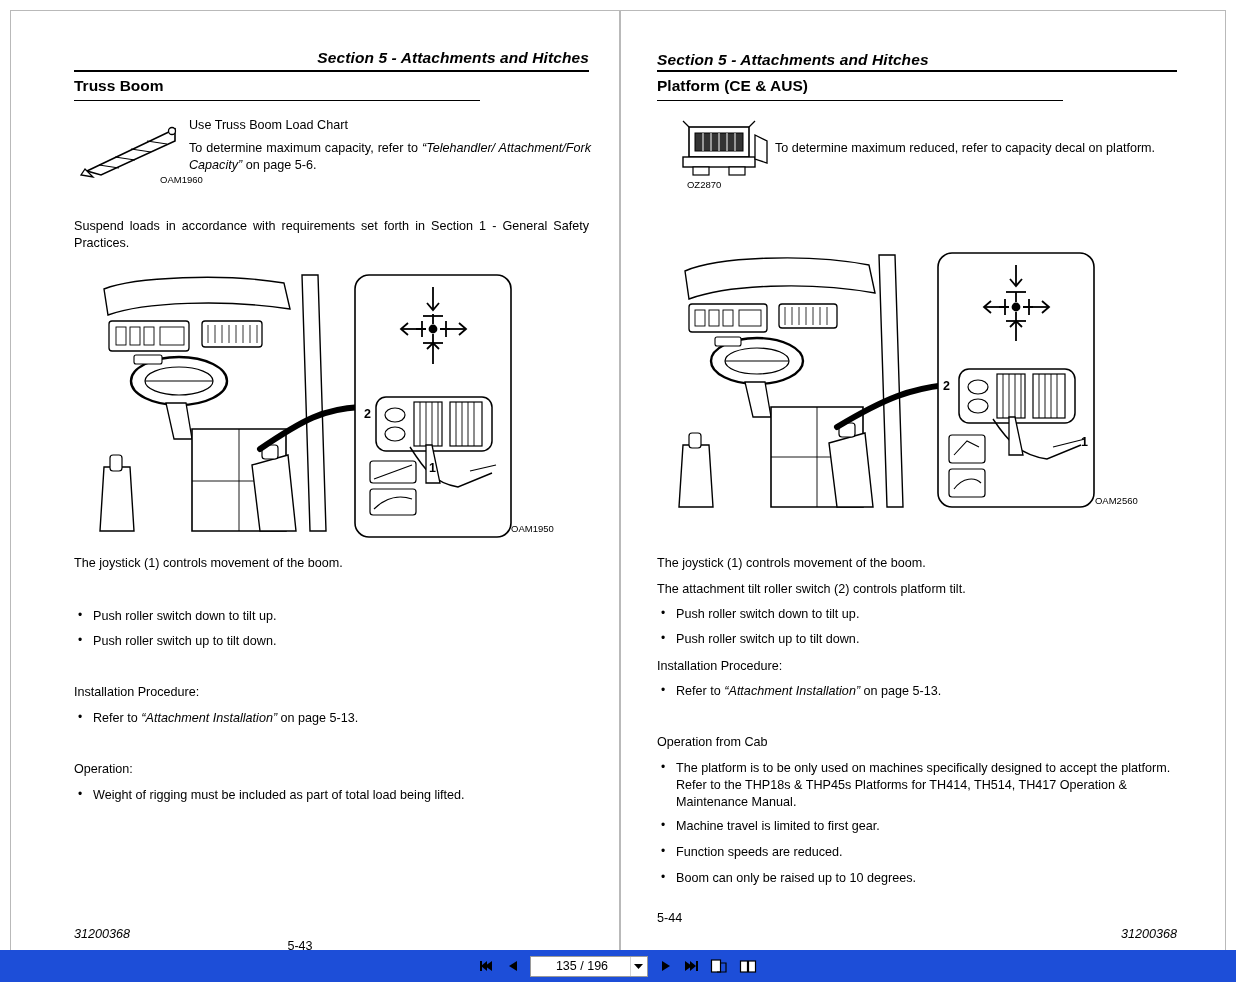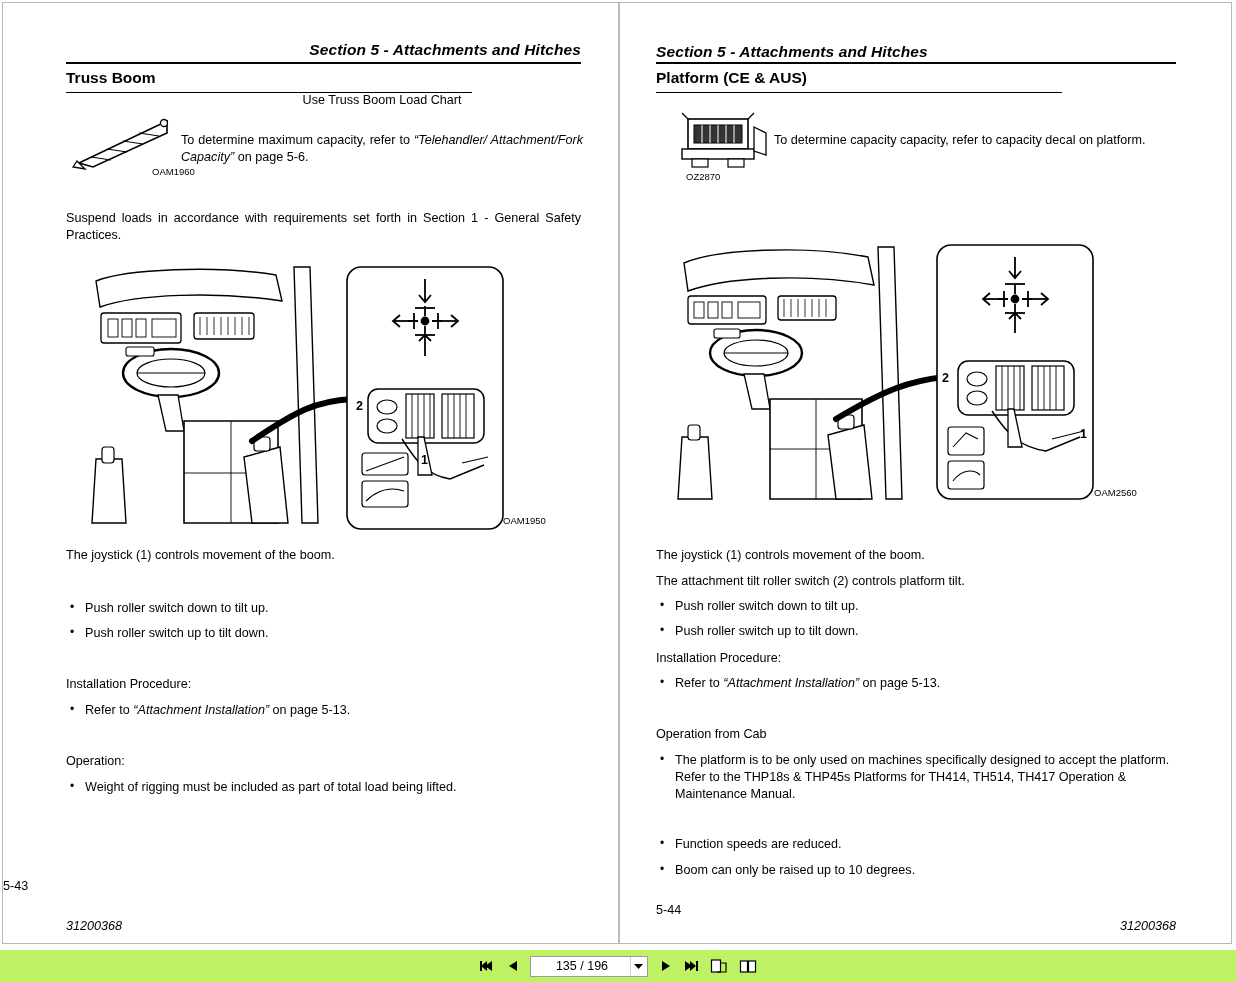--- a/index.html
+++ b/index.html
@@ -15,21 +15,21 @@
     position: relative;
     width: 1236px;
     height: 982px;
     background: #ffffff;
   }
   .pages {
     display: flex;
     gap: 0px;
     width: 1236px;
     height: 950px;
-    padding: 0;
+    padding: 8px;
   }
   .page {
     position: relative;
     background: #ffffff;
     border: 1px solid #b9b9b9;
     height: 942px;
     overflow: hidden;
   }
   .page.left { width: 617px; margin: 2px 0 0 2px; }
   .page.right { width: 613px; margin: 2px 2px 0 0; }
@@ -96,21 +96,21 @@
   .cap {
     position: absolute;
     font-size: 9.5px;
   }
 
   
   .toolbar {
     position: absolute;
     left: 0; bottom: 0;
     width: 1236px; height: 32px;
-    background: #bef264;
+    background: #1d4ed8;
     display: flex;
     align-items: center;
     justify-content: center;
     gap: 9px;
   }
   .tb-btn {
     width: 17px; height: 20px;
     display: flex; align-items: center; justify-content: center;
     cursor: pointer;
     background: transparent;
@@ -163,21 +163,21 @@
             <line x1="20" y1="46" x2="40" y2="49" stroke="#000" stroke-width="1"></line>
             <line x1="36" y1="38" x2="56" y2="41" stroke="#000" stroke-width="1"></line>
             <line x1="52" y1="30" x2="72" y2="33" stroke="#000" stroke-width="1"></line>
             <line x1="68" y1="22" x2="88" y2="25" stroke="#000" stroke-width="1"></line>
             <circle cx="93" cy="12" r="3.5" fill="#fff" stroke="#000" stroke-width="1.3"></circle>
             <path d="M6 50 L2 56 L14 58 Z" fill="#fff" stroke="#000" stroke-width="1.3"></path>
           </svg>
         </div>
         <div class="cap" style="left:110px; top:163px;margin-left:39px;">OAM1960</div>
 
-        <div class="txt" style="left:178px; top:89px; width:402px;text-align:center;">Use Truss Boom Load Chart</div>
+        <div class="txt" style="left:178px; top:106px; width:402px;">Use Truss Boom Load Chart</div>
 
         <div class="txt just" style="left:178px; top:129px; width:402px;"><span>To determine maximum capacity, refer to</span> <span class="ital">“Telehandler/ Attachment/Fork Capacity”</span><span> on page 5-6.</span></div>
 
         <div class="txt bold just" style="left:63px; top:207px; width:515px;">Suspend loads in accordance with requirements set forth in Section 1 - General Safety Practices.</div>
 
         <div style="position:absolute; left:63px; top:258px; width:490px; height:270px;">
           <svg width="490" height="270" viewBox="0 0 490 270">
 
             <path d="M20 10 L250 10 L250 262 L20 262 Z" fill="none" stroke="none"></path>
             <path d="M30 20 C60 8, 150 4, 210 14 L216 40 C150 30, 70 33, 34 46 Z" fill="#fff" stroke="#000" stroke-width="1.4"></path>
@@ -277,21 +277,21 @@
         <div class="bullet" style="left:65px; top:597px; width:500px;">Push roller switch down to tilt up.</div>
         <div class="bullet" style="left:65px; top:622px; width:500px;">Push roller switch up to tilt down.</div>
 
         <div class="txt bold" style="left:63px; top:673px;">Installation Procedure:</div>
         <div class="bullet" style="left:65px; top:699px; width:500px;"><span>Refer to </span><span class="ital">“Attachment Installation”</span><span> on page 5-13.</span></div>
 
         <div class="txt bold" style="left:63px; top:750px;">Operation:</div>
         <div class="bullet" style="left:65px; top:776px; width:510px;">Weight of rigging must be included as part of total load being lifted.</div>
 
         <div class="footer-left" style="left:63px; top:900px;">31200368</div>
-        <div class="folio" style="left:0; top:876px; width:578px; text-align:left;">5-43</div>
+        <div class="folio" style="left:0; top:928px; width:578px; text-align:center;">5-43</div>
       </div>
     </div>
 
     <div class="page right">
       <div class="page-inner">
 
         <div class="sec-head" style="left:36px; top:40px; width:520px;">Section 5 - Attachments and Hitches</div>
         <div class="sec-rule" style="left:36px; top:59px; width:520px;"></div>
 
         <div class="title" style="left:36px; top:66px;">Platform (CE &amp; AUS)</div>
@@ -311,21 +311,21 @@
             <rect x="10" y="42" width="72" height="10" fill="#fff" stroke="#000" stroke-width="1.4"></rect>
             <path d="M82 20 L94 26 L94 48 L82 44 Z" fill="#fff" stroke="#000" stroke-width="1.3"></path>
             <rect x="20" y="52" width="16" height="8" fill="#fff" stroke="#000" stroke-width="1.2"></rect>
             <rect x="56" y="52" width="16" height="8" fill="#fff" stroke="#000" stroke-width="1.2"></rect>
             <line x1="16" y1="12" x2="10" y2="6" stroke="#000" stroke-width="1.2"></line>
             <line x1="76" y1="12" x2="82" y2="6" stroke="#000" stroke-width="1.2"></line>
           </svg>
         </div>
         <div class="cap" style="left:66px; top:168px;">OZ2870</div>
 
-        <div class="txt just" style="left:154px; top:129px; width:410px;">To determine capacity capacity, refer to capacity decal on platform.</div>
+        <div class="txt just" style="left:154px; top:129px; width:410px;">To determine maximum reduced, refer to capacity decal on platform.</div>
 
         <div style="position:absolute; left:36px; top:238px; width:532px; height:265px;">
           <svg width="532" height="265" viewBox="0 0 532 265">
             <path d="M28 22 C60 8, 150 4, 212 16 L218 44 C150 32, 70 36, 32 50 Z" fill="#fff" stroke="#000" stroke-width="1.4"></path>
             <rect x="32" y="55" width="78" height="28" rx="3" fill="#fff" stroke="#000" stroke-width="1.3"></rect>
             <rect x="38" y="61" width="10" height="16" fill="#fff" stroke="#000" stroke-width="0.9"></rect>
             <rect x="52" y="61" width="10" height="16" fill="#fff" stroke="#000" stroke-width="0.9"></rect>
             <rect x="66" y="61" width="10" height="16" fill="#fff" stroke="#000" stroke-width="0.9"></rect>
             <rect x="82" y="61" width="22" height="16" fill="#fff" stroke="#000" stroke-width="0.9"></rect>
             <rect x="122" y="55" width="58" height="24" rx="3" fill="#fff" stroke="#000" stroke-width="1.3"></rect>
@@ -406,20 +406,21 @@
 
         <div class="bullet" style="left:38px; top:595px; width:500px;">Push roller switch down to tilt up.</div>
         <div class="bullet" style="left:38px; top:620px; width:500px;">Push roller switch up to tilt down.</div>
 
         <div class="txt bold" style="left:36px; top:647px;">Installation Procedure:</div>
         <div class="bullet" style="left:38px; top:672px; width:500px;"><span>Refer to </span><span class="ital">“Attachment Installation”</span><span> on page 5-13.</span></div>
 
         <div class="txt bold" style="left:36px; top:723px;text-align:right;">Operation from Cab</div>
 
         <div class="bullet" style="left:38px; top:749px; width:520px;">The platform is to be only used on machines specifically designed to accept the platform. Refer to the THP18s &amp; THP45s Platforms for TH414, TH514, TH417 Operation &amp; Maintenance Manual.</div>
+        <div class="bullet" style="left:38px; top:807px; width:520px;">Machine travel is limited to first gear.</div>
         <div class="bullet" style="left:38px; top:833px; width:520px;">Function speeds are reduced.</div>
         <div class="bullet" style="left:38px; top:859px; width:520px;">Boom can only be raised up to 10 degrees.</div>
 
         <div class="folio" style="left:36px; top:900px;">5-44</div>
         <div class="footer-right" style="left:0; top:900px; width:556px; text-align:right;">31200368</div>
       </div>
     </div>
   </div>
 
   <div class="toolbar">

